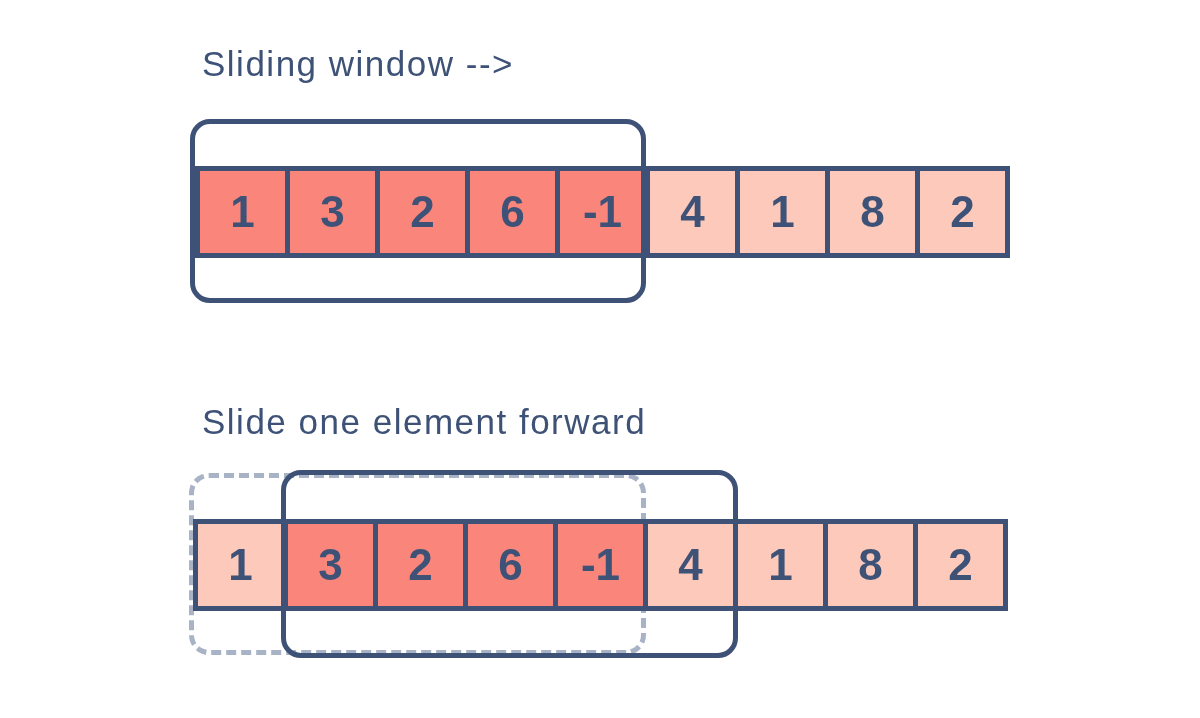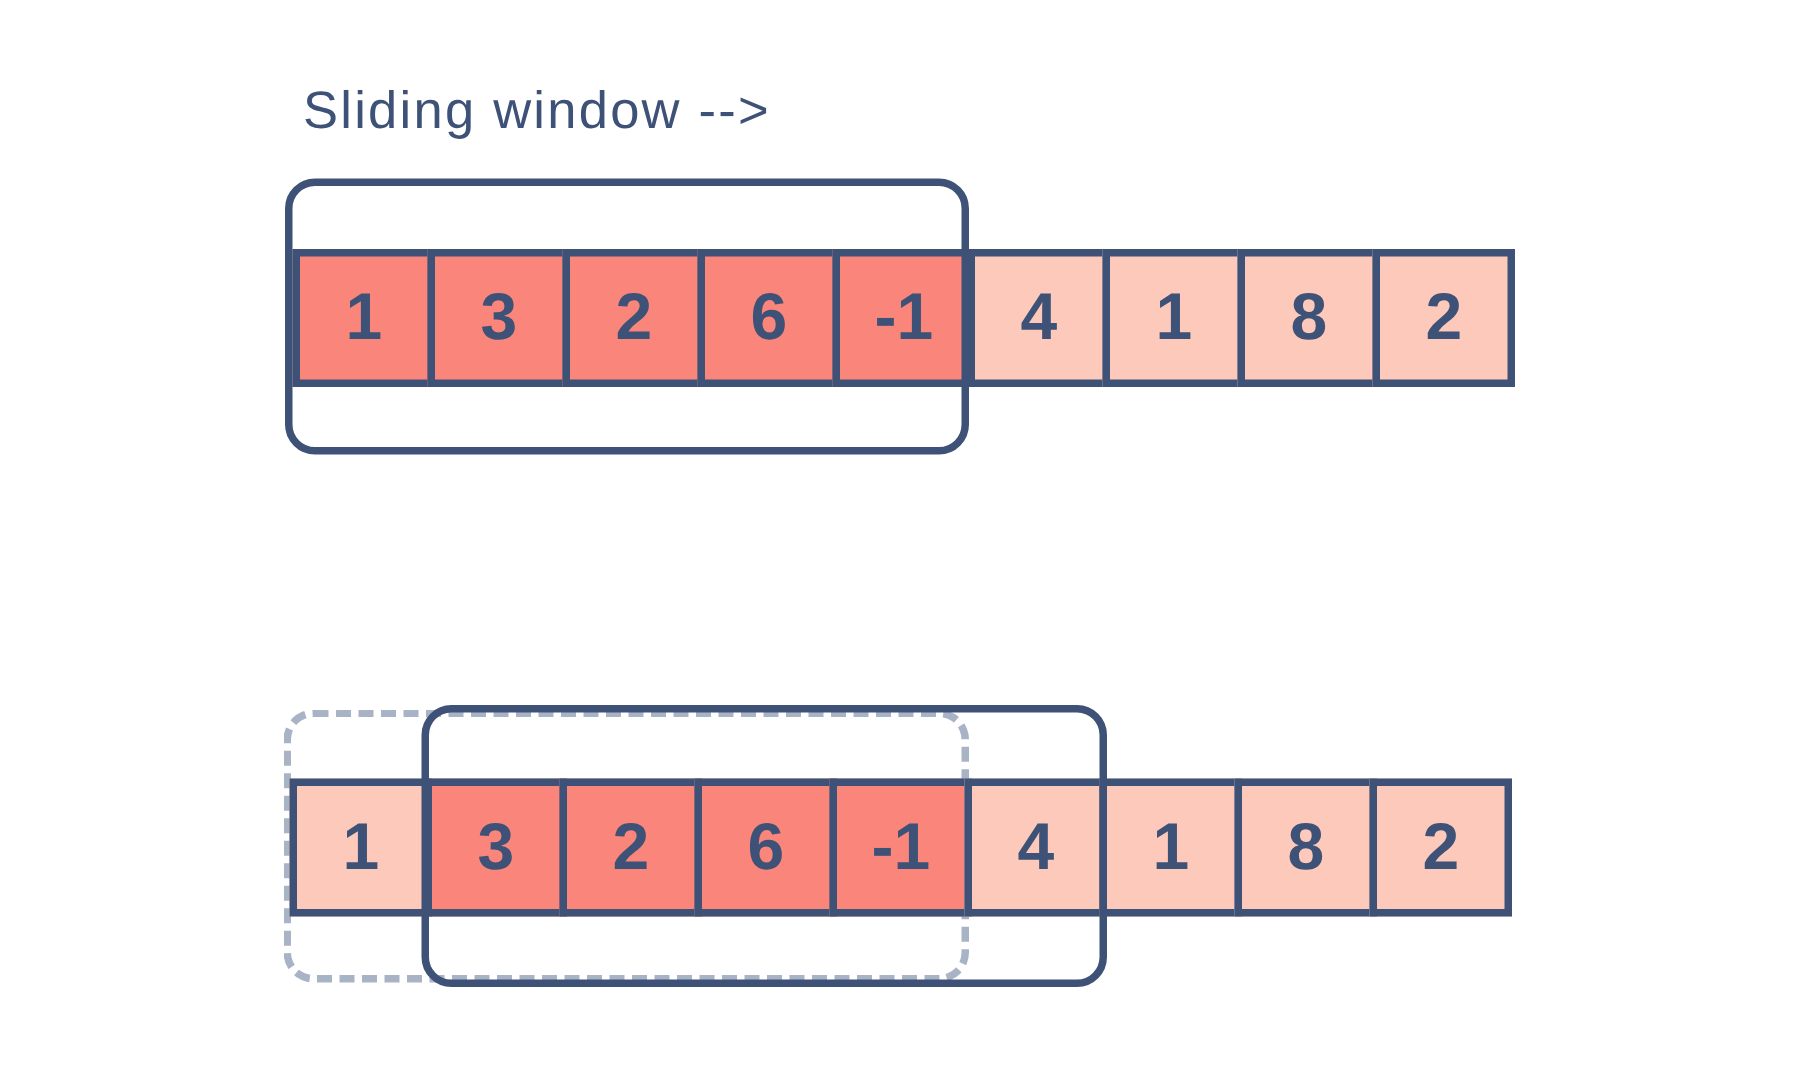--- a/index.html
+++ b/index.html
@@ -11,21 +11,20 @@
     font-family: "Liberation Sans", sans-serif;
     overflow: hidden;
   }
   .title {
     position: absolute;
     color: var(--navy, #3E5277);
     font-size: 35px;
     font-weight: 500;
     letter-spacing: 1.5px;
     white-space: nowrap;
-    margin-top: 10px;
   }
   .title-top { left: 202px; top: 44px; }
   .title-bottom { left: 202px; top: 402px; }
 
   .arr {
     position: absolute;
     display: flex;
     z-index: 2;
   }
   .arr-top { left: 195px; top: 166px; }
@@ -99,20 +98,21 @@
         <span class="num">1</span>
       </div>
     <div class="cell">
         <span class="num">8</span>
       </div>
     <div class="cell">
         <span class="num">2</span>
       </div>
   </div>
 
+  <div class="title title-bottom">Slide one element forward</div>
 
   <div class="win win-previous"></div>
   <div class="win win-current"></div>
 
   <div class="arr arr-bottom">
     <div class="cell">
         <span class="num">1</span>
       </div>
     <div class="cell hot">
         <span class="num">3</span>

